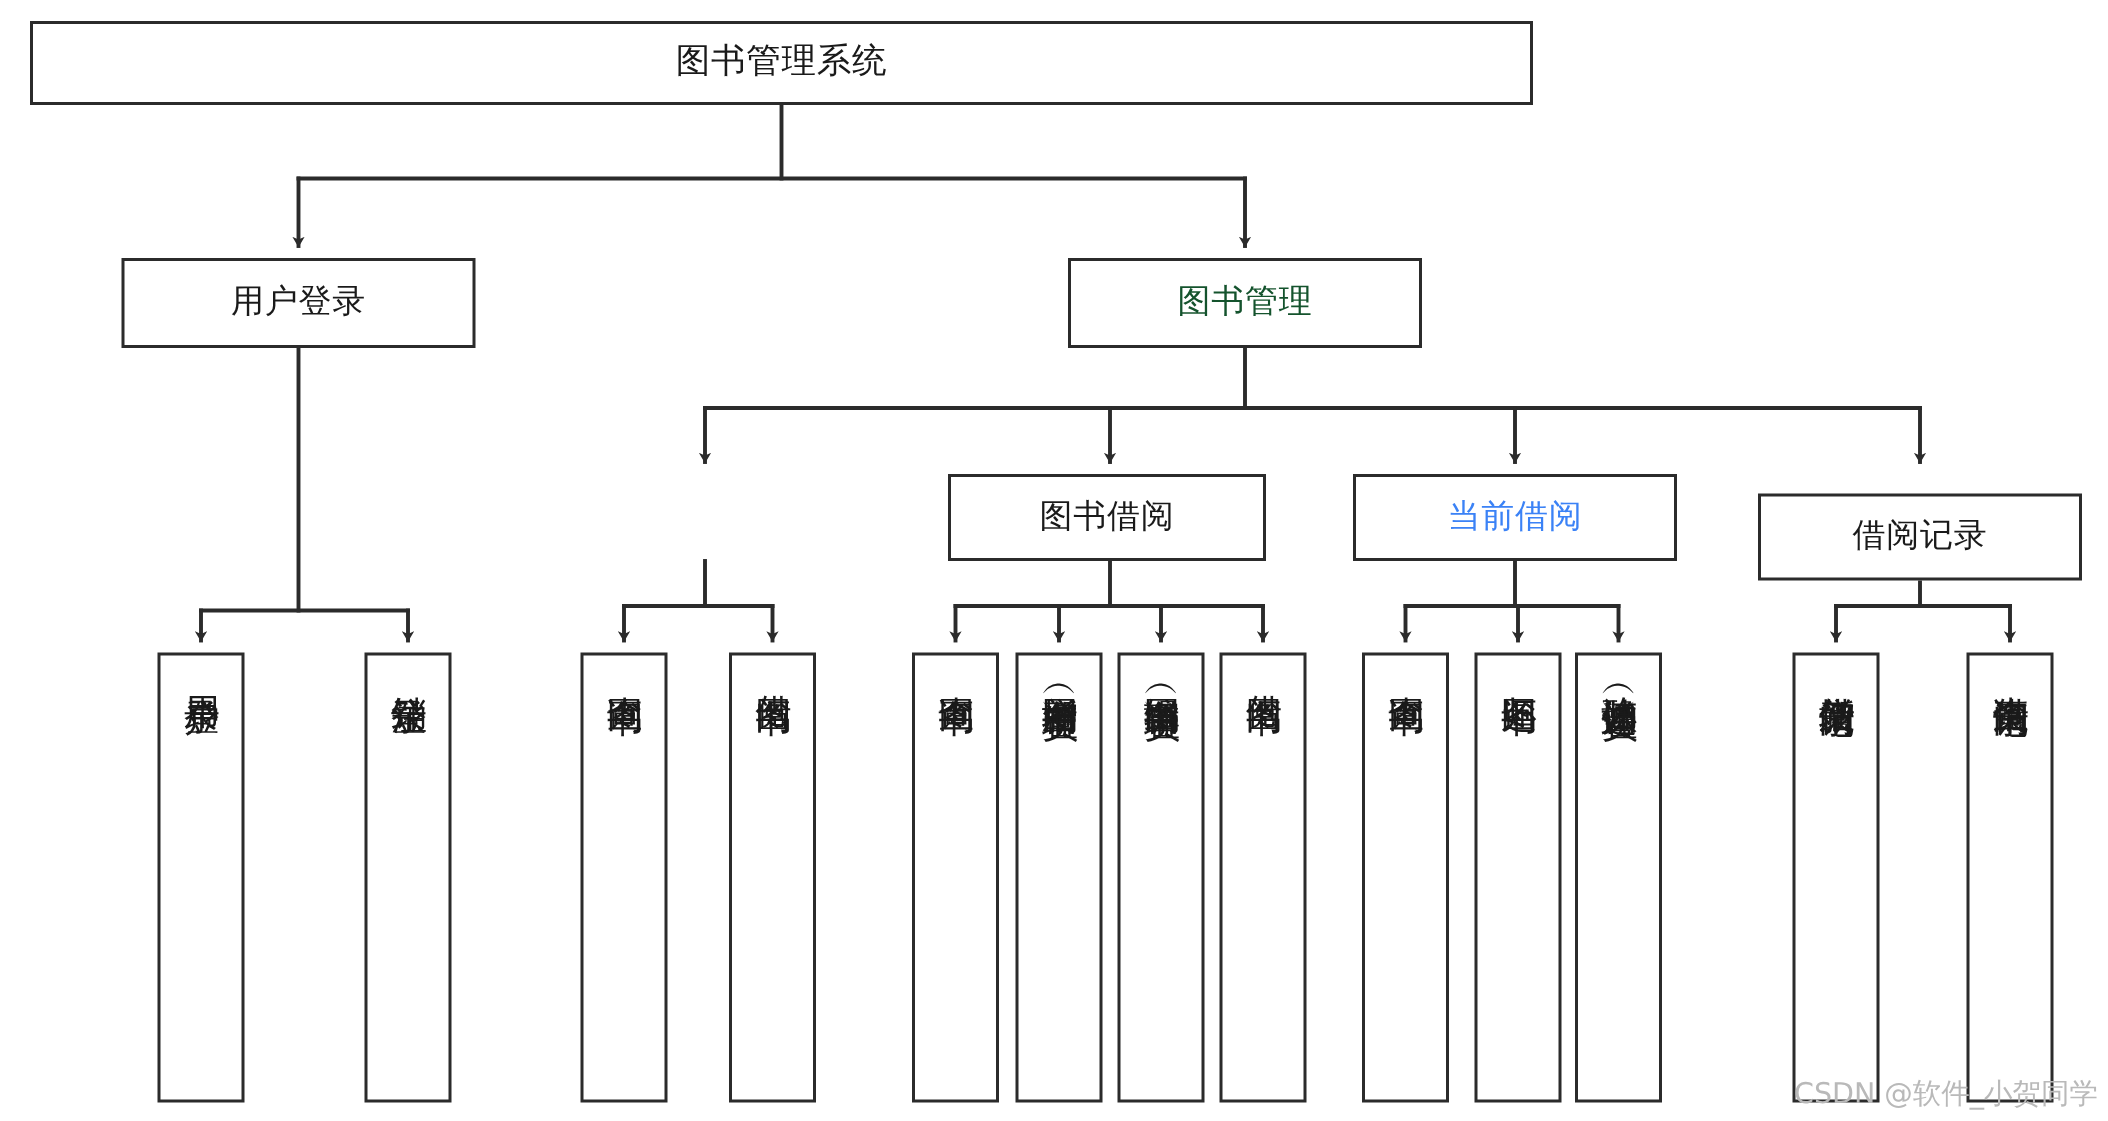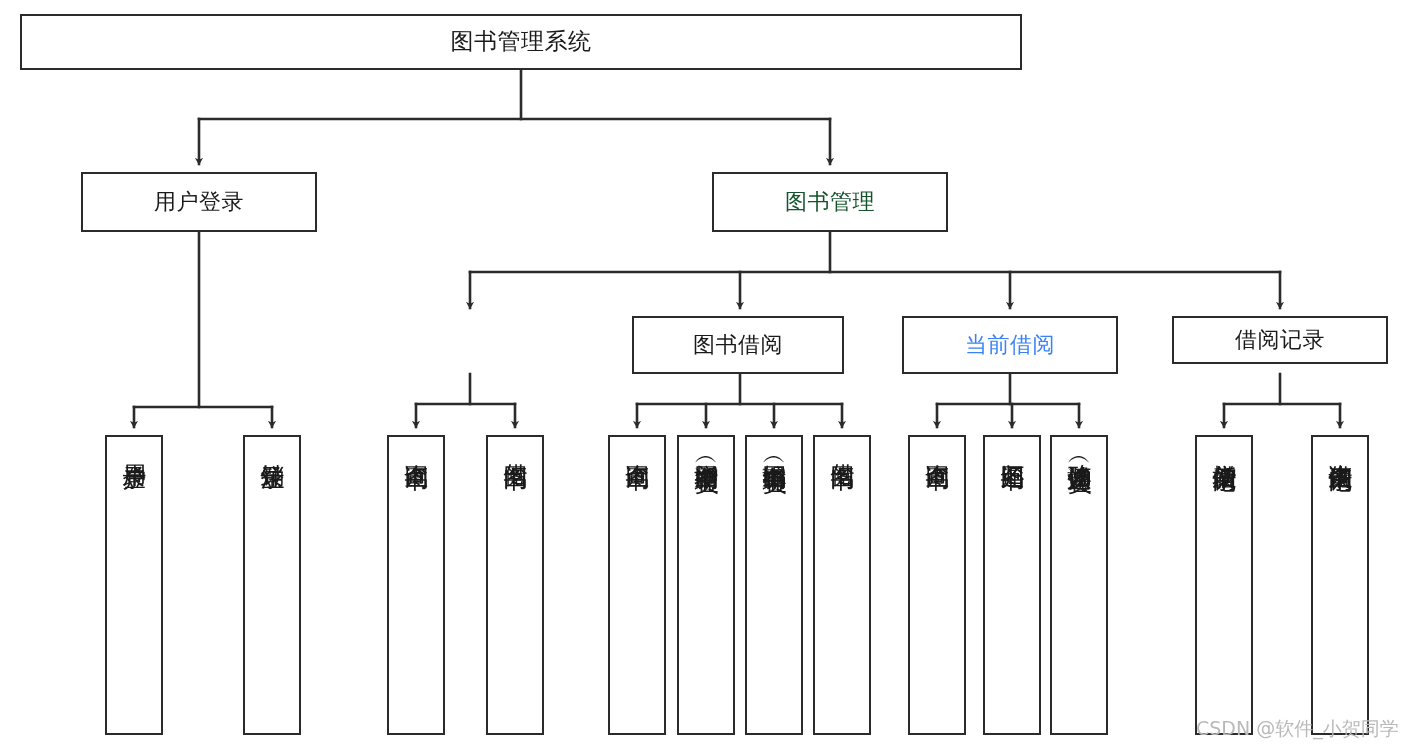--- a/index.html
+++ b/index.html
@@ -140,21 +140,21 @@
   <div class="node horiz" id="n-l1-1" style="left: 712px; top: 172px; width: 236px; height: 60px; border-color: rgb(43, 43, 43); color: #14532d;">
     <span class="label">图书管理</span>
   </div>
 
   <div class="node horiz" id="n-l2-1" style="left: 632px; top: 316px; width: 212px; height: 58px; border-color: rgb(43, 43, 43); color: rgb(26, 26, 26);">
     <span class="label">图书借阅</span>
   </div>
   <div class="node horiz" id="n-l2-2" style="left: 902px; top: 316px; width: 216px; height: 58px; border-color: rgb(43, 43, 43); color: #3b82f6;">
     <span class="label">当前借阅</span>
   </div>
-  <div class="node horiz" id="n-l2-3" style="left: 1172px; top: 316px; width: 216px; height: 48px; border-color: rgb(43, 43, 43); color: rgb(26, 26, 26);">
+  <div class="node horiz" id="n-l2-3" style="left: 1172px; top: 329px; width: 216px; height: 58px; border-color: rgb(43, 43, 43); color: rgb(26, 26, 26);">
     <span class="label">借阅记录</span>
   </div>
 
   <div class="node vert" id="n-lf-0" style="left: 105px; top: 435px; width: 58px; height: 300px; border-color: rgb(43, 43, 43); color: rgb(26, 26, 26);">
     <span class="label">用户登录</span>
   </div>
   <div class="node vert" id="n-lf-1" style="left: 243px; top: 435px; width: 58px; height: 300px; border-color: rgb(43, 43, 43); color: rgb(26, 26, 26);">
     <span class="label">注销登录</span>
   </div>
   <div class="node vert" id="n-lf-2" style="left: 387px; top: 435px; width: 58px; height: 300px; border-color: rgb(43, 43, 43); color: rgb(26, 26, 26);">

